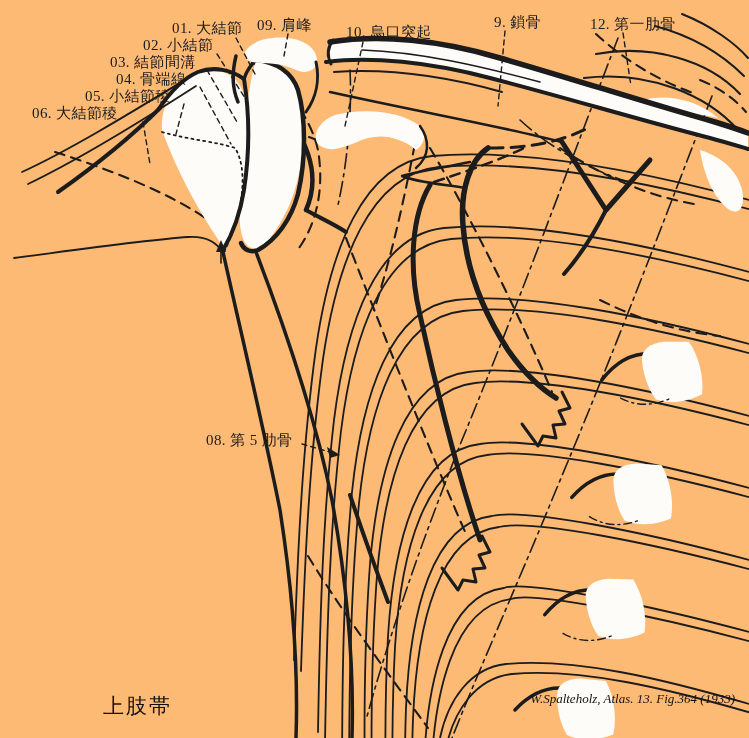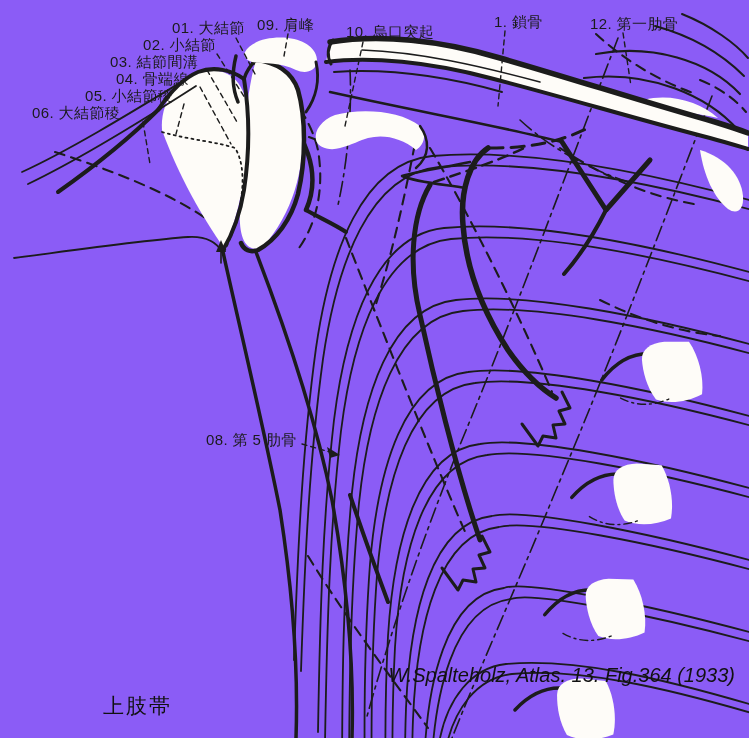--- a/index.html
+++ b/index.html
@@ -1,32 +1,32 @@
 <!DOCTYPE html>
 <html><head>
 <meta charset="utf-8">
 <style>
   html,body{margin:0;padding:0;background:#ffffff;}
   .stage{
     position:relative;width:749px;height:738px;overflow:hidden;
-    background:#8b5cf6;
-    font-family:Liberation Sans, sans-serif;
+    background:#fdba74;
+    font-family:Liberation Serif, serif;
   }
   .stage svg{position:absolute;left:0;top:0;}
   .lbl{
     position:absolute;white-space:nowrap;
     font-size:15px;color:#1b1b1b;letter-spacing:0.4px;
   }
   .figure-title{
     position:absolute;left:103px;top:692px;
     font-size:21px;color:#111;letter-spacing:2px;
   }
   .figure-citation{
-    position:absolute;right:14px;top:664px;
-    font-size:20px;font-style:italic;color:#111;
+    position:absolute;right:14px;top:691px;
+    font-size:13px;font-style:italic;color:#111;
   }
   .ink{stroke:#1c1c1c;fill:none;stroke-linecap:round;stroke-linejoin:round;}
   .paperfill{fill:#fefcf8;stroke:none;}
 </style>
 </head>
 <body>
 
 <div class="stage">
 
   <svg width="749" height="738" viewBox="0 0 749 738">
@@ -190,18 +190,18 @@
 
   <div class="lbl" style="left:172px;top:19px">01. 大結節</div>
   <div class="lbl" style="left:143px;top:36px">02. 小結節</div>
   <div class="lbl" style="left:110px;top:53px">03. 結節間溝</div>
   <div class="lbl" style="left:116px;top:70px">04. 骨端線</div>
   <div class="lbl" style="left:85px;top:87px">05. 小結節稜</div>
   <div class="lbl" style="left:32px;top:104px">06. 大結節稜</div>
   <div class="lbl" style="left:206px;top:431px">08. 第 5 肋骨</div>
   <div class="lbl" style="left:257px;top:16px">09. 肩峰</div>
   <div class="lbl" style="left:346px;top:23px">10. 烏口突起</div>
-  <div class="lbl" style="left:494px;top:13px">1. 鎖骨</div>
+  <div class="lbl" style="left:494px;top:13px">9. 鎖骨</div>
   <div class="lbl" style="left:590px;top:15px">12. 第一肋骨</div>
 
   <div class="figure-title">上肢帯</div>
   <div class="figure-citation">W.Spalteholz, Atlas. 13. Fig.364 (1933)</div>
 </div>
 
 </body></html>

